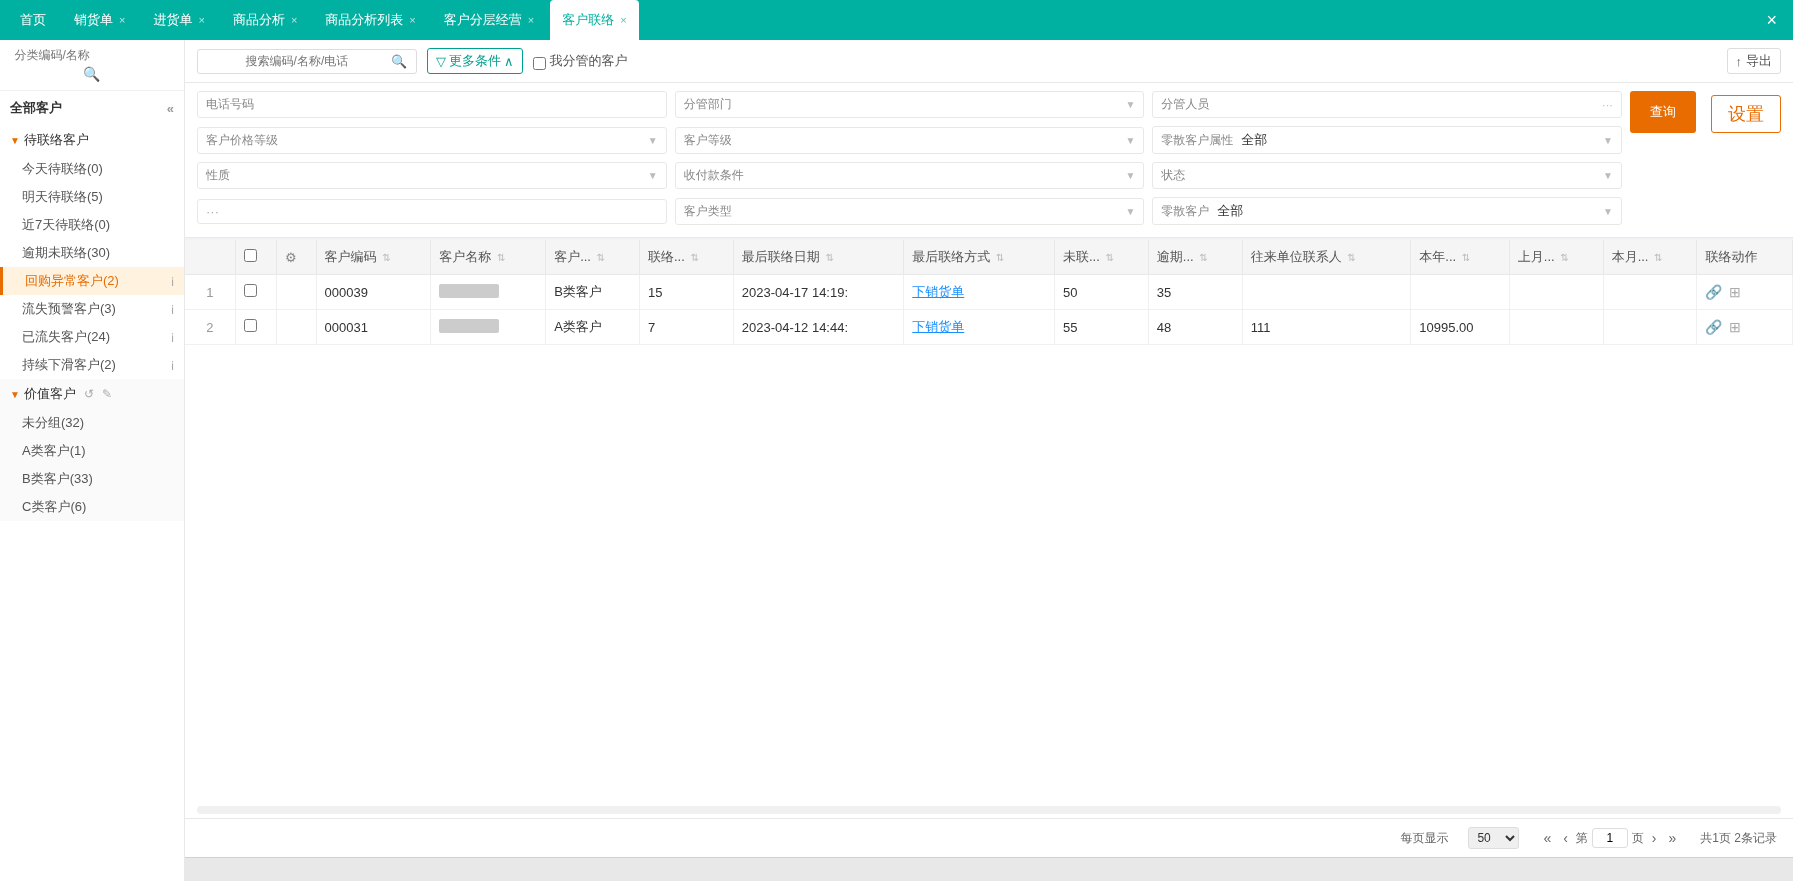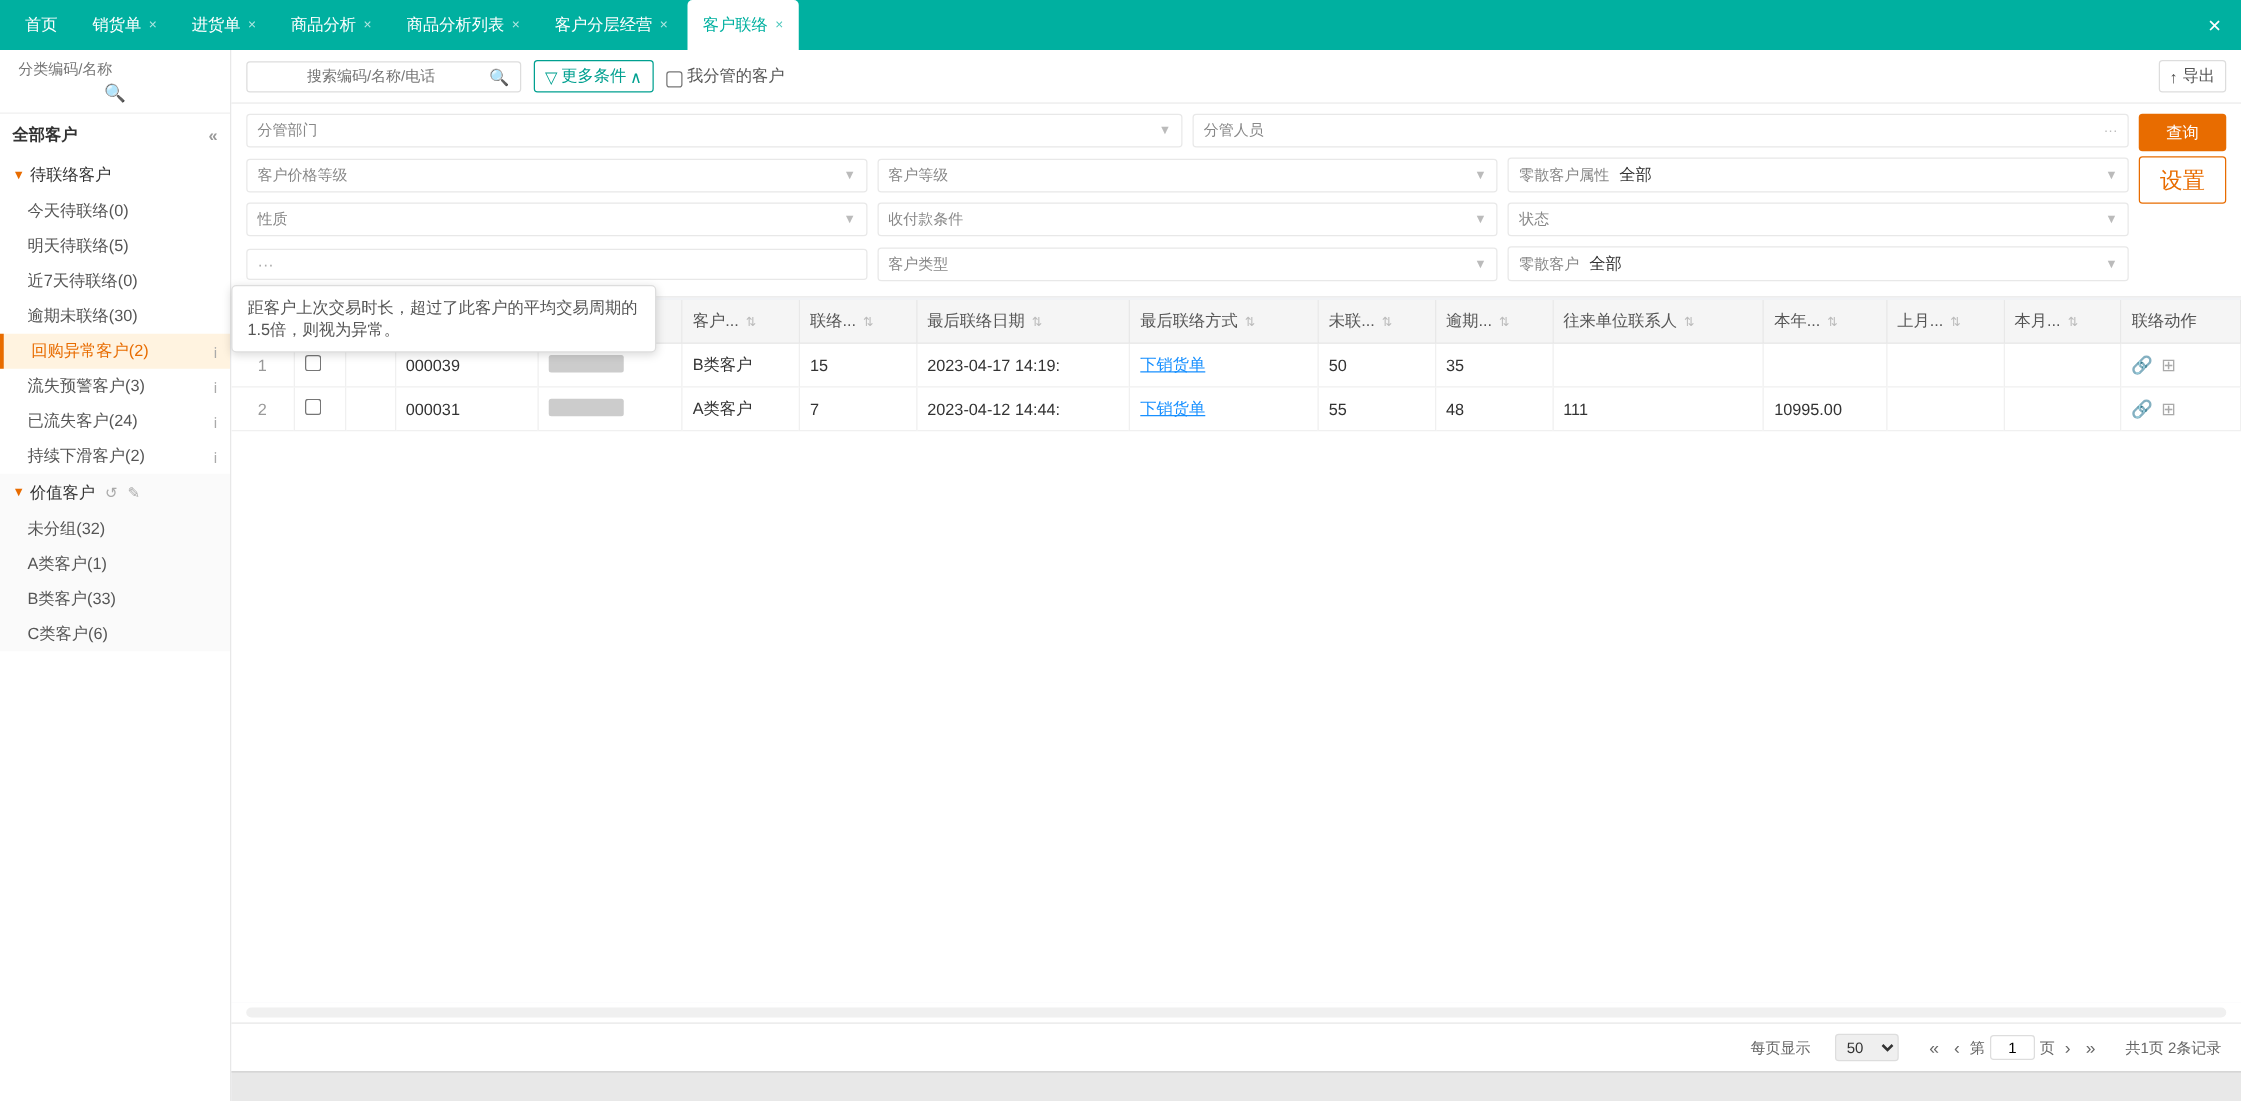--- a/index.html
+++ b/index.html
@@ -150,21 +150,21 @@
     .btn-query {
       background: #e86c00; color: #fff; border: none; border-radius: 3px;
       padding: 6px 20px; cursor: pointer; font-size: 13px; white-space: nowrap;
     }
     .btn-settings {
       background: #fff; color: #e86c00; border: 1px solid #e86c00; border-radius: 3px;
       padding: 6px 16px; cursor: pointer; font-size: 18px; white-space: nowrap;
       margin-top: 4px; display: block; text-align: center;
     }
     .btn-group-right {
-      display: flex; flex-direction: column; gap: 0; margin-left: auto;
+      display: flex; gap: 15px; margin-left: auto;
     }
 
     
     .table-container {
       flex: 1; overflow: auto; background: #fff; margin-top: 2px;
     }
     table {
       width: 100%; border-collapse: collapse; font-size: 12px;
     }
     thead tr { background: #f5f5f5; }
@@ -328,23 +328,20 @@
       </div>
       <div class="sidebar-item">
         <span>B类客户(33)</span>
       </div>
       <div class="sidebar-item">
         <span>C类客户(6)</span>
       </div>
     </div>
   </div>
 
-  <div class="tooltip-box">
-    <span>距客户上次交易时长，超过了此客户的平均交易周期的1.5倍，则视为异常。</span>
-  </div>
 
   <div class="content-area">
 
     <div class="filter-bar">
       <div class="search-input-wrap">
         <input type="text" placeholder="搜索编码/名称/电话" style="">
         <span style="color:#aaa; cursor:pointer;">🔍</span>
       </div>
       <div class="more-conditions-btn">
         <span>▽</span>
@@ -360,20 +357,24 @@
         <span>↑</span>
         <span>导出</span>
       </div>
     </div>
 
     <div class="advanced-filters">
       <div style="display:flex; gap:8px; align-items:flex-start;">
         <div style="flex:1;">
 
           <div class="filter-row">
+            <div class="filter-field">
+              <label>电话号码</label>
+              <input type="text" style="">
+            </div>
             <div class="filter-field-select">
               <label>分管部门</label>
               <span class="caret">▼</span>
             </div>
             <div class="filter-field-select">
               <label>分管人员</label>
               <span style="color:#bbb; font-size:11px;">···</span>
             </div>
           </div>
 

